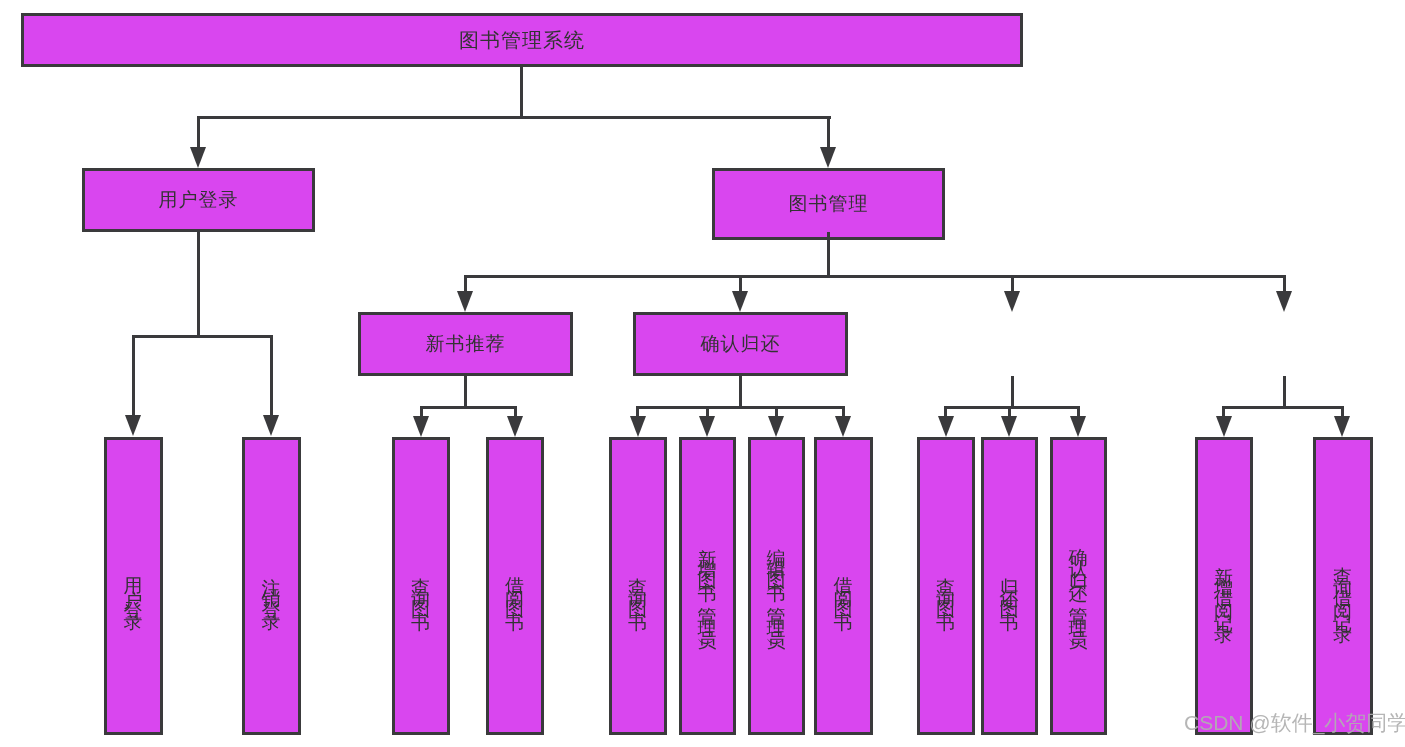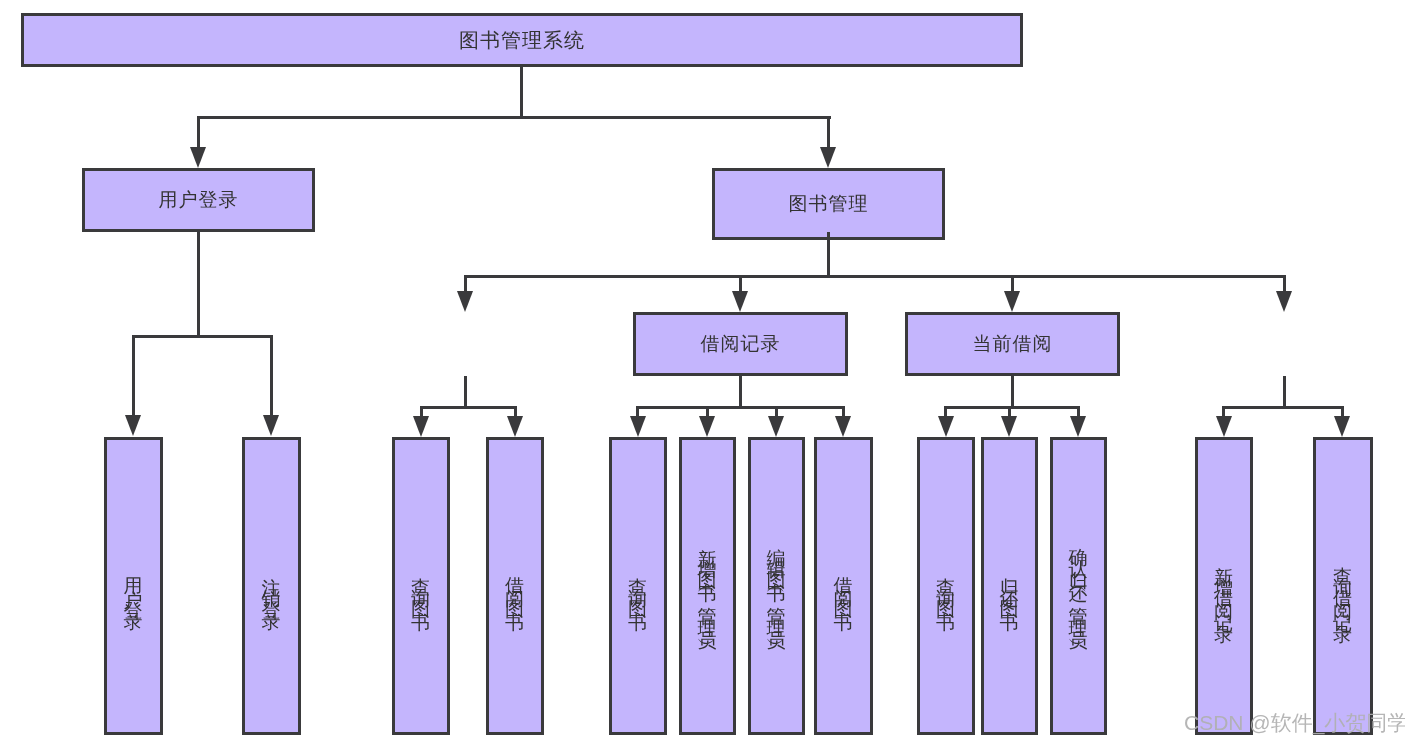--- a/index.html
+++ b/index.html
@@ -13,21 +13,21 @@
     position:relative;
     width:1405px;height:747px;
     background:var(--bg);
     font-family:"Liberation Sans","DejaVu Sans",sans-serif;
     overflow:hidden;
   }
   .box{
     position:absolute;
     box-sizing:border-box;
     border:3px solid var(--line);
-    background:#c4b5fd;
+    background:#d946ef;
     display:flex;
     align-items:center;
     justify-content:center;
     color:var(--text);
   }
   .box.h{font-size:19px;letter-spacing:1px;}
   .box.root{font-size:20px;}
   .vtxt{
     writing-mode:vertical-rl;
     text-orientation:mixed;
@@ -86,22 +86,22 @@
   <div class="ln" style="left:464px;top:275px;width:822px;height:3px"></div>
   <div class="ln" style="left:464px;top:275px;width:3px;height:17px"></div>
   <div class="ah" style="left:457px;top:291px"></div>
   <div class="ln" style="left:739px;top:275px;width:3px;height:17px"></div>
   <div class="ah" style="left:732px;top:291px"></div>
   <div class="ln" style="left:1011px;top:275px;width:3px;height:17px"></div>
   <div class="ah" style="left:1004px;top:291px"></div>
   <div class="ln" style="left:1283px;top:275px;width:3px;height:17px"></div>
   <div class="ah" style="left:1276px;top:291px"></div>
 
-  <div class="box h" style="left:633px;top:312px;width:215px;height:64px">借阅记录</div>
-  <div class="box h" style="left:905px;top:312px;width:215px;height:64px">当前借阅</div>
+  <div class="box h" style="left:358px;top:312px;width:215px;height:64px">新书推荐</div>
+  <div class="box h" style="left:633px;top:312px;width:215px;height:64px">确认归还</div>
 
   <div class="ln" style="left:464px;top:376px;width:3px;height:30px"></div>
   <div class="ln" style="left:420px;top:406px;width:97px;height:3px"></div>
   <div class="ln" style="left:420px;top:406px;width:3px;height:11px"></div>
   <div class="ah" style="left:413px;top:416px"></div>
   <div class="ln" style="left:514px;top:406px;width:3px;height:11px"></div>
   <div class="ah" style="left:507px;top:416px"></div>
 
   <div class="ln" style="left:739px;top:376px;width:3px;height:30px"></div>
   <div class="ln" style="left:636px;top:406px;width:209px;height:3px"></div>

